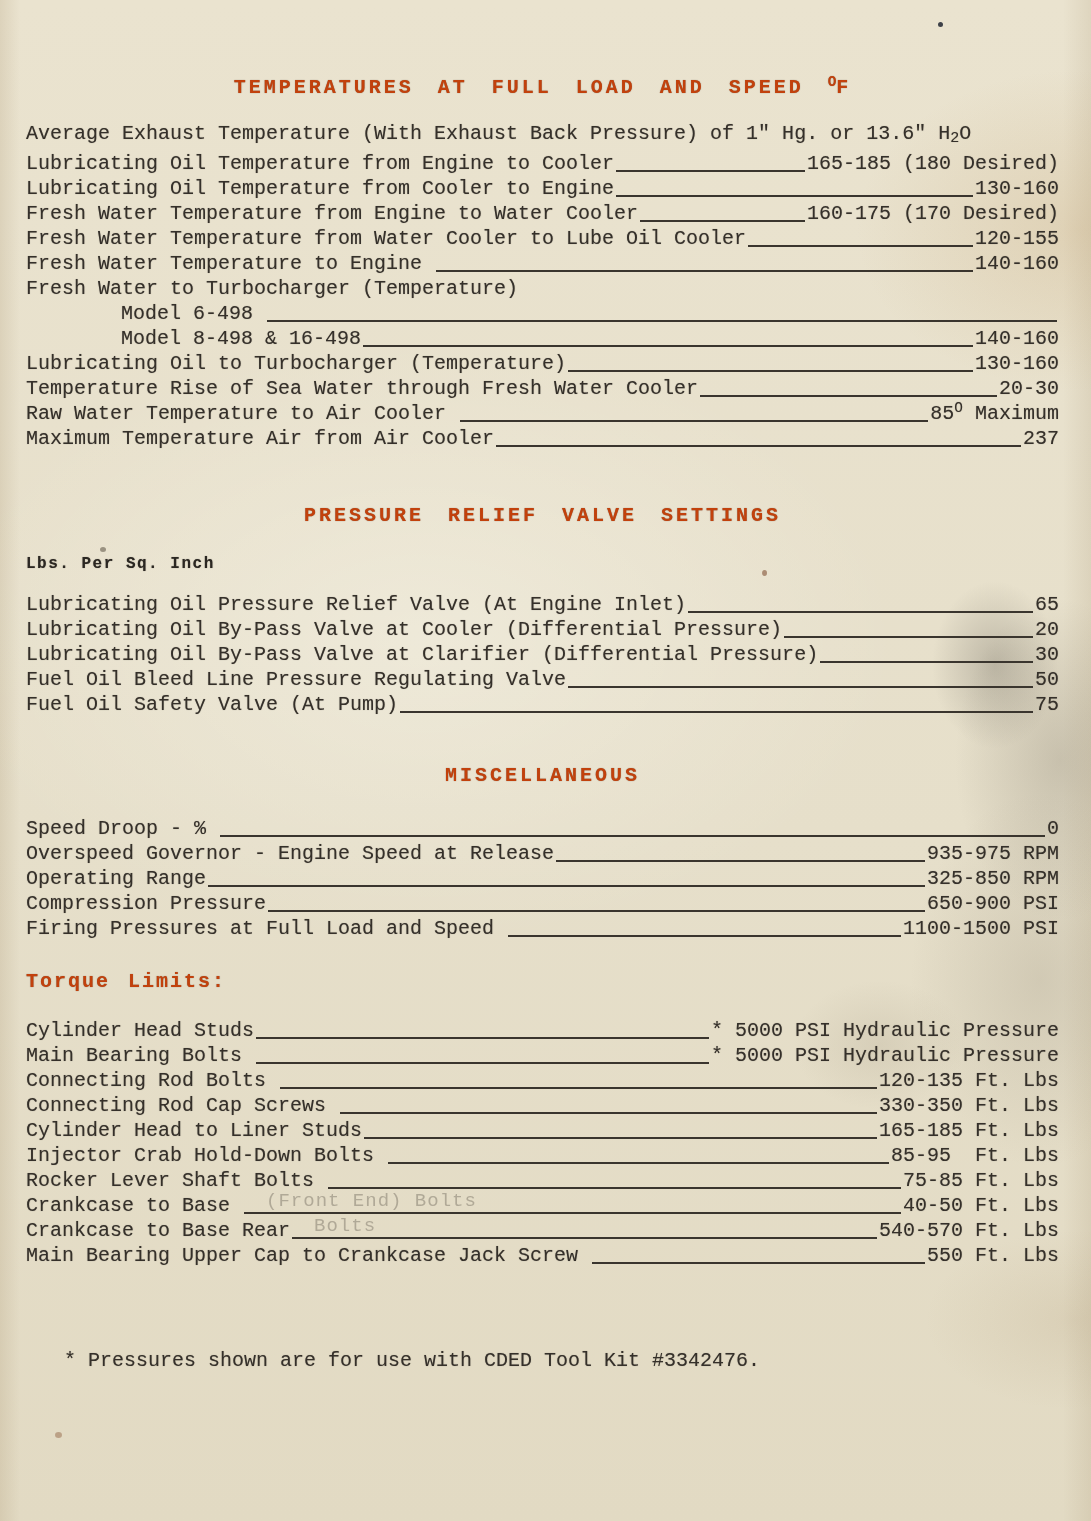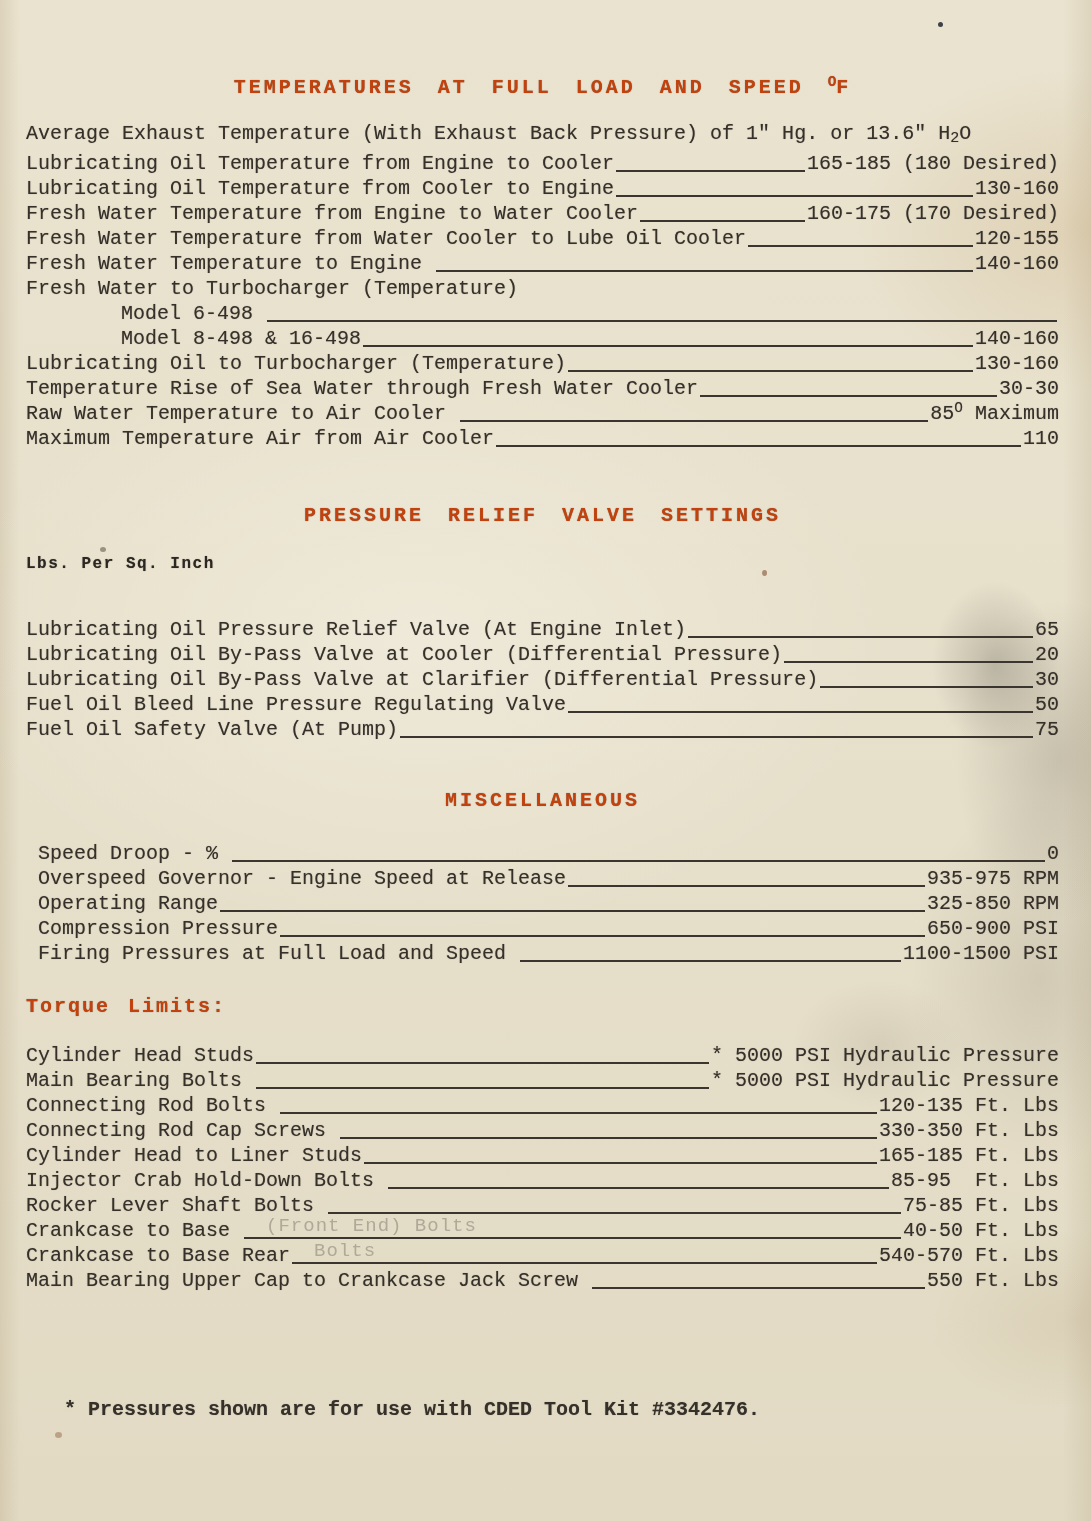--- a/index.html
+++ b/index.html
@@ -33,22 +33,22 @@
   .h-torque{
     text-align:left;letter-spacing:2px;word-spacing:4px;margin-top:28px;
   }
   .unit-label{
     text-align:left;font-weight:bold;font-size:16px;line-height:25px;
     letter-spacing:1.5px;margin-top:24px;padding-right:6px;color:#2b2722;
     text-shadow:0 0 1px rgba(40,35,30,0.5);
   }
   .rows{display:block;}
   .rows-temp{margin-top:26px;}
-  .rows-press{margin-top:40px;}
-  .rows-misc{margin-top:28px;margin-left:12px;}
+  .rows-press{margin-top:15px;}
+  .rows-misc{margin-top:28px;}
   .rows-torque{margin-top:24px;}
   .row{
     display:flex;align-items:flex-end;height:25px;line-height:25px;
     font-size:20px;white-space:pre;
     text-shadow:0 0 1px rgba(45,40,34,0.4);
   }
   .row.indent .label{padding-left:95px;}
   .row.gap{margin-top:14px;}
   .row.bleed{margin-left:-22px;}
   .label,.value{flex:0 0 auto;}
@@ -61,22 +61,22 @@
     content:"";position:absolute;left:2px;right:2px;bottom:4px;
     border-bottom:2px solid #3a352e;
     filter:blur(0.2px);
   }
   .faint-note{
     position:absolute;left:24px;bottom:4px;
     color:rgba(105,98,86,0.42);letter-spacing:1px;
     text-shadow:none;font-size:19px;
   }
   .footnote{
-    margin-top:104px;padding-left:38px;font-size:20px;line-height:25px;
-    white-space:pre;text-shadow:0 0 1px rgba(45,40,34,0.4);font-weight:bold;
+    margin-top:80px;padding-left:38px;font-size:20px;line-height:25px;
+    white-space:pre;text-shadow:0 0 1px rgba(45,40,34,0.4);
   }
   .speck{position:absolute;border-radius:50%;pointer-events:none;}
   .speck1{left:938px;top:22px;width:5px;height:5px;background:#3e4148;}
   .speck2{left:100px;top:547px;width:6px;height:5px;background:rgba(90,80,65,0.55);}
   .speck3{left:55px;top:1432px;width:7px;height:6px;background:rgba(140,90,60,0.45);}
   .speck4{left:762px;top:570px;width:5px;height:6px;background:rgba(120,70,40,0.55);}
 </style>
 </head>
 <body>
 
@@ -88,23 +88,23 @@
       <div class="row"><span class="label">Average Exhaust Temperature (With Exhaust Back Pressure) of 1" Hg. or 13.6" H<sub>2</sub>O</span></div>
       <div class="row"><span class="label">Lubricating Oil Temperature from Engine to Cooler</span><span class="line"></span><span class="value">165-185 (180 Desired)</span></div>
       <div class="row"><span class="label">Lubricating Oil Temperature from Cooler to Engine</span><span class="line"></span><span class="value">130-160</span></div>
       <div class="row"><span class="label">Fresh Water Temperature from Engine to Water Cooler</span><span class="line"></span><span class="value">160-175 (170 Desired)</span></div>
       <div class="row"><span class="label">Fresh Water Temperature from Water Cooler to Lube Oil Cooler</span><span class="line"></span><span class="value">120-155</span></div>
       <div class="row"><span class="label">Fresh Water Temperature to Engine </span><span class="line"></span><span class="value">140-160</span></div>
       <div class="row"><span class="label">Fresh Water to Turbocharger (Temperature)</span></div>
       <div class="row indent"><span class="label">Model 6-498 </span><span class="line"></span></div>
       <div class="row indent"><span class="label">Model 8-498 &amp; 16-498</span><span class="line"></span><span class="value">140-160</span></div>
       <div class="row"><span class="label">Lubricating Oil to Turbocharger (Temperature)</span><span class="line"></span><span class="value">130-160</span></div>
-      <div class="row"><span class="label">Temperature Rise of Sea Water through Fresh Water Cooler</span><span class="line"></span><span class="value">30-30</span></div>
+      <div class="row"><span class="label">Temperature Rise of Sea Water through Fresh Water Cooler</span><span class="line"></span><span class="value">20-30</span></div>
       <div class="row"><span class="label">Raw Water Temperature to Air Cooler </span><span class="line"></span><span class="value">85<sup>O</sup> Maximum</span></div>
-      <div class="row"><span class="label">Maximum Temperature Air from Air Cooler</span><span class="line"></span><span class="value">110</span></div>
+      <div class="row"><span class="label">Maximum Temperature Air from Air Cooler</span><span class="line"></span><span class="value">237</span></div>
     </div>
 
   <div class="heading h-press">PRESSURE RELIEF VALVE SETTINGS</div>
 
   <div class="unit-label">Lbs. Per Sq. Inch</div>
 
   <div class="rows rows-press">
       <div class="row"><span class="label">Lubricating Oil Pressure Relief Valve (At Engine Inlet)</span><span class="line"></span><span class="value">65</span></div>
       <div class="row"><span class="label">Lubricating Oil By-Pass Valve at Cooler (Differential Pressure)</span><span class="line"></span><span class="value">20</span></div>
       <div class="row"><span class="label">Lubricating Oil By-Pass Valve at Clarifier (Differential Pressure)</span><span class="line"></span><span class="value">30</span></div>

